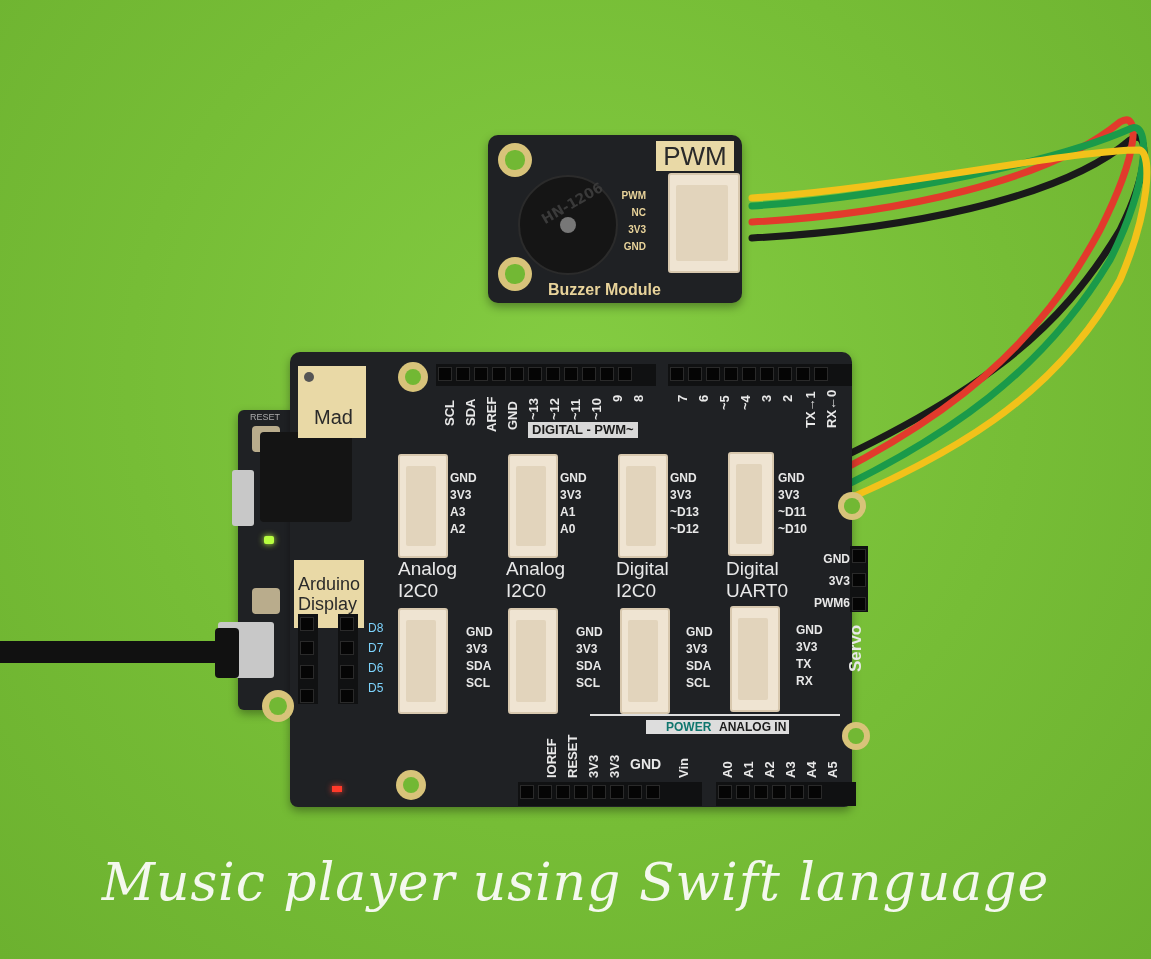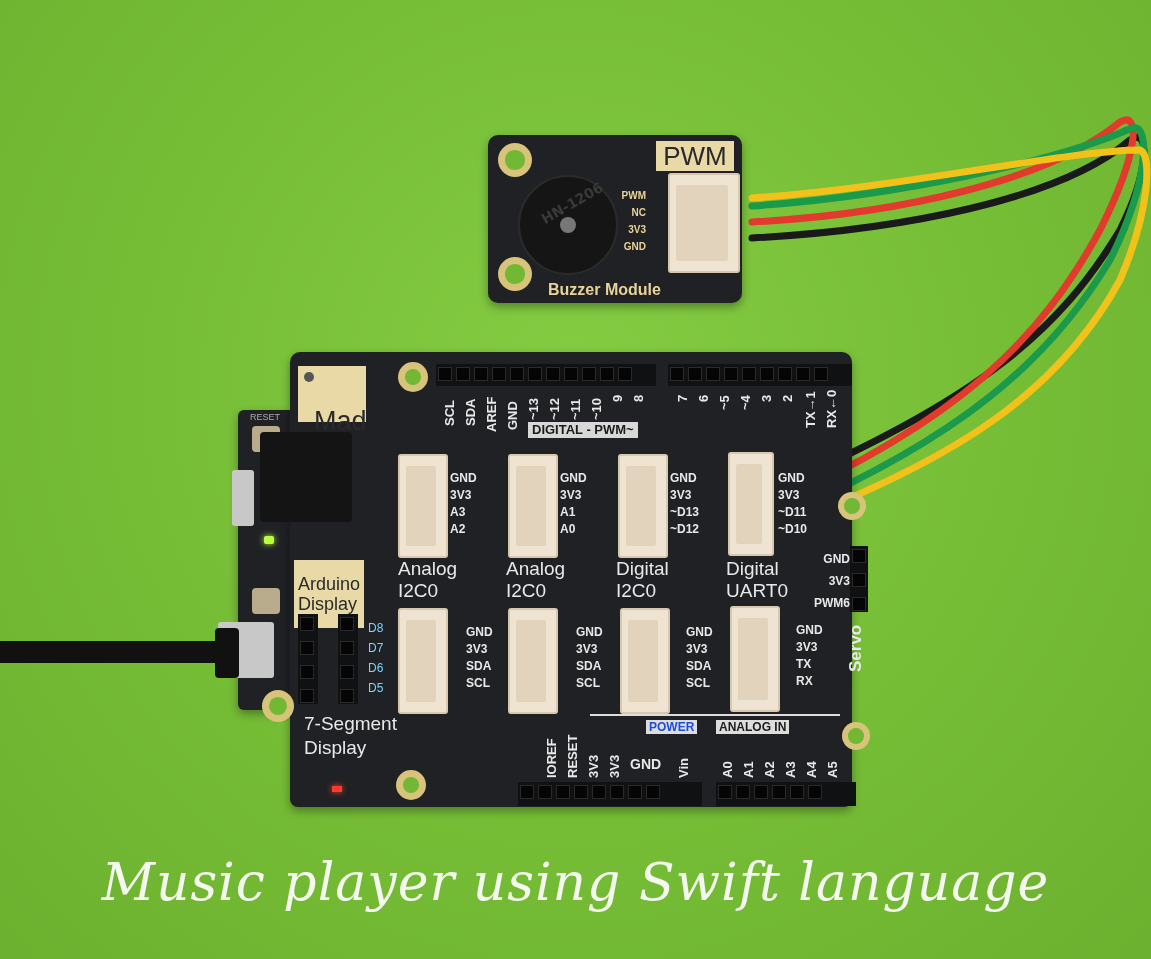--- a/index.html
+++ b/index.html
@@ -56,21 +56,21 @@
   <div class="abs" style="left:14px;top:16px;width:28px;height:26px;background:#b9ac8c;border-radius:4px;"></div>
   <div class="abs" style="left:-6px;top:60px;width:22px;height:56px;background:#c8c8c8;border-radius:3px;"></div>
   <div class="abs" style="left:26px;top:126px;width:10px;height:8px;background:#b8ff40;border-radius:2px;box-shadow:0 0 6px #c0ff40;"></div>
   <div class="abs" style="left:14px;top:178px;width:28px;height:26px;background:#b9ac8c;border-radius:4px;"></div>
   <div class="abs" style="left:-20px;top:212px;width:56px;height:56px;background:#c8c8c8;border-radius:3px;"></div>
 </div>
 <div class="abs" style="left:215px;top:628px;width:24px;height:50px;background:#111;border-radius:4px;"></div>
 
 <div class="abs pcb" style="left:290px;top:352px;width:562px;height:455px;border-radius:10px 10px 8px 8px;">
   <div class="abs" style="left:-30px;top:80px;width:92px;height:90px;background:#141414;border-radius:4px;"></div>
-  <div class="abs gold" style="left:8px;top:14px;width:68px;height:56px;font-family:'Liberation Sans',sans-serif;font-size:27px;">
+  <div class="abs gold" style="left:8px;top:14px;width:68px;height:72px;font-family:'Liberation Sans',sans-serif;font-size:20px;">
     <div class="abs" style="left:6px;top:6px;width:10px;height:10px;border-radius:50%;background:#555;"></div>
     <div class="abs" style="left:16px;top:40px;">Mad</div>
   </div>
   <div class="hole" style="left:108px;top:10px;width:30px;height:30px;"></div>
   <div class="hole" style="left:106px;top:418px;width:30px;height:30px;"></div>
   <div class="hole" style="left:548px;top:140px;width:28px;height:28px;"></div>
   <div class="hole" style="left:552px;top:370px;width:28px;height:28px;"></div>
   <div class="hole" style="left:-28px;top:338px;width:32px;height:32px;"></div>
 
   <div class="header" style="left:146px;top:12px;width:220px;height:22px;"><i></i><i></i><i></i><i></i><i></i><i></i><i></i><i></i><i></i><i></i><i></i></div>
@@ -159,24 +159,20 @@
   </div>
 
   <div class="header" style="left:8px;top:262px;width:20px;height:90px;"><i></i><i></i><i></i><i></i></div>
   <div class="header" style="left:48px;top:262px;width:20px;height:90px;"><i></i><i></i><i></i><i></i></div>
   <div class="silkn" style="left:78px;top:266px;font-size:12px;line-height:20px;color:#7dd3fc;">
     <div>D8</div>
     <div>D7</div>
     <div>D6</div>
     <div>D5</div>
   </div>
-  <div class="silkn" style="left:14px;top:360px;font-size:19px;line-height:24px;">
-    <div>7-Segment</div>
-    <div>Display</div>
-  </div>
 
   <div class="conn" style="left:108px;top:256px;width:50px;height:106px;"></div>
   <div class="silk" style="left:176px;top:272px;font-size:12px;line-height:17px;">
     <div>GND</div>
     <div>3V3</div>
     <div>SDA</div>
     <div>SCL</div>
   </div>
   <div class="conn" style="left:218px;top:256px;width:50px;height:106px;"></div>
   <div class="silk" style="left:286px;top:272px;font-size:12px;line-height:17px;">
@@ -194,21 +190,21 @@
   </div>
   <div class="conn" style="left:440px;top:254px;width:50px;height:106px;"></div>
   <div class="silk" style="left:506px;top:270px;font-size:12px;line-height:17px;">
     <div>GND</div>
     <div>3V3</div>
     <div>TX</div>
     <div>RX</div>
   </div>
 
   <div class="abs" style="left:300px;top:362px;width:250px;height:2px;background:#ddd;"></div>
-  <div class="abs" style="left:356px;top:368px;padding:0 3px;background:#ddd;color:#1d4ed8;font-family:'Liberation Sans',sans-serif;font-weight:bold;font-size:12px;">POWER</div>
+  <div class="abs" style="left:356px;top:368px;padding:0 20px;background:#ddd;color:#0f766e;font-family:'Liberation Sans',sans-serif;font-weight:bold;font-size:12px;">POWER</div>
   <div class="abs" style="left:426px;top:368px;padding:0 3px;background:#ddd;color:#1b1b1b;font-family:'Liberation Sans',sans-serif;font-weight:bold;font-size:12px;">ANALOG IN</div>
 
   <div class="vlabel" style="left:254px;top:426px;">IOREF</div>
   <div class="vlabel" style="left:275px;top:426px;">RESET</div>
   <div class="vlabel" style="left:296px;top:426px;">3V3</div>
   <div class="vlabel" style="left:317px;top:426px;">3V3</div>
   <div class="silk" style="left:340px;top:404px;font-size:14px;">GND</div>
   <div class="vlabel" style="left:386px;top:426px;">Vin</div>
 
   <div class="vlabel" style="left:430px;top:426px;">A0</div>

